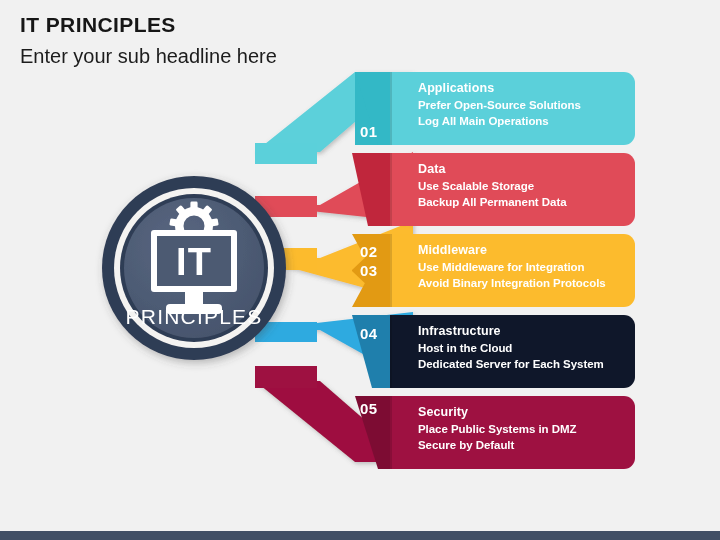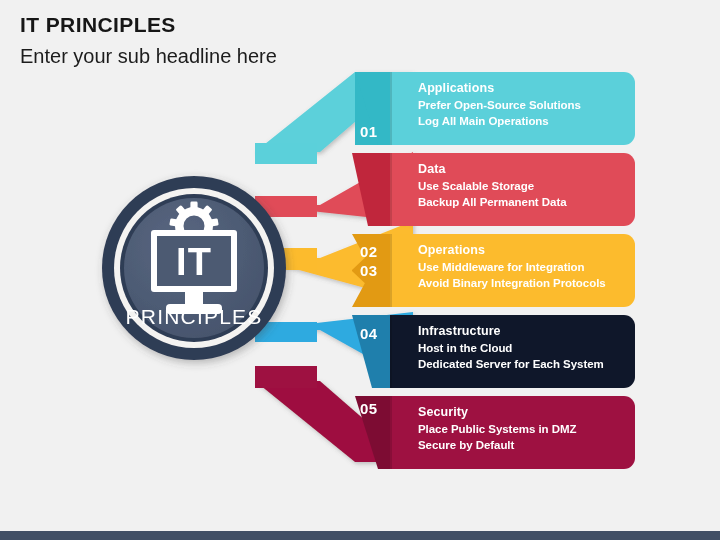--- a/index.html
+++ b/index.html
@@ -186,21 +186,21 @@
       <p class="b-title">Data</p>
       <p class="b-line">Use Scalable Storage</p>
       <p class="b-line">Backup All Permanent Data</p>
     </div>
   </div>
   <div class="num" style="left:360px;top:195px;margin-top:48px;">02</div>
 
   <div class="banner gold" style="top:234px;background:#fcbb2d;">
     <div class="seam" style="left:0;"></div>
     <div class="inner">
-      <p class="b-title">Operations</p>
+      <p class="b-title">Middleware</p>
       <p class="b-line">Use Middleware for Integration</p>
       <p class="b-line">Avoid Binary Integration Protocols</p>
     </div>
   </div>
   <div class="num" style="left:360px;top:262px;">03</div>
 
   <div class="banner blue" style="top:315px;background:#0f172a;">
     <div class="seam" style="left:0;"></div>
     <div class="inner">
       <p class="b-title">Infrastructure</p>

